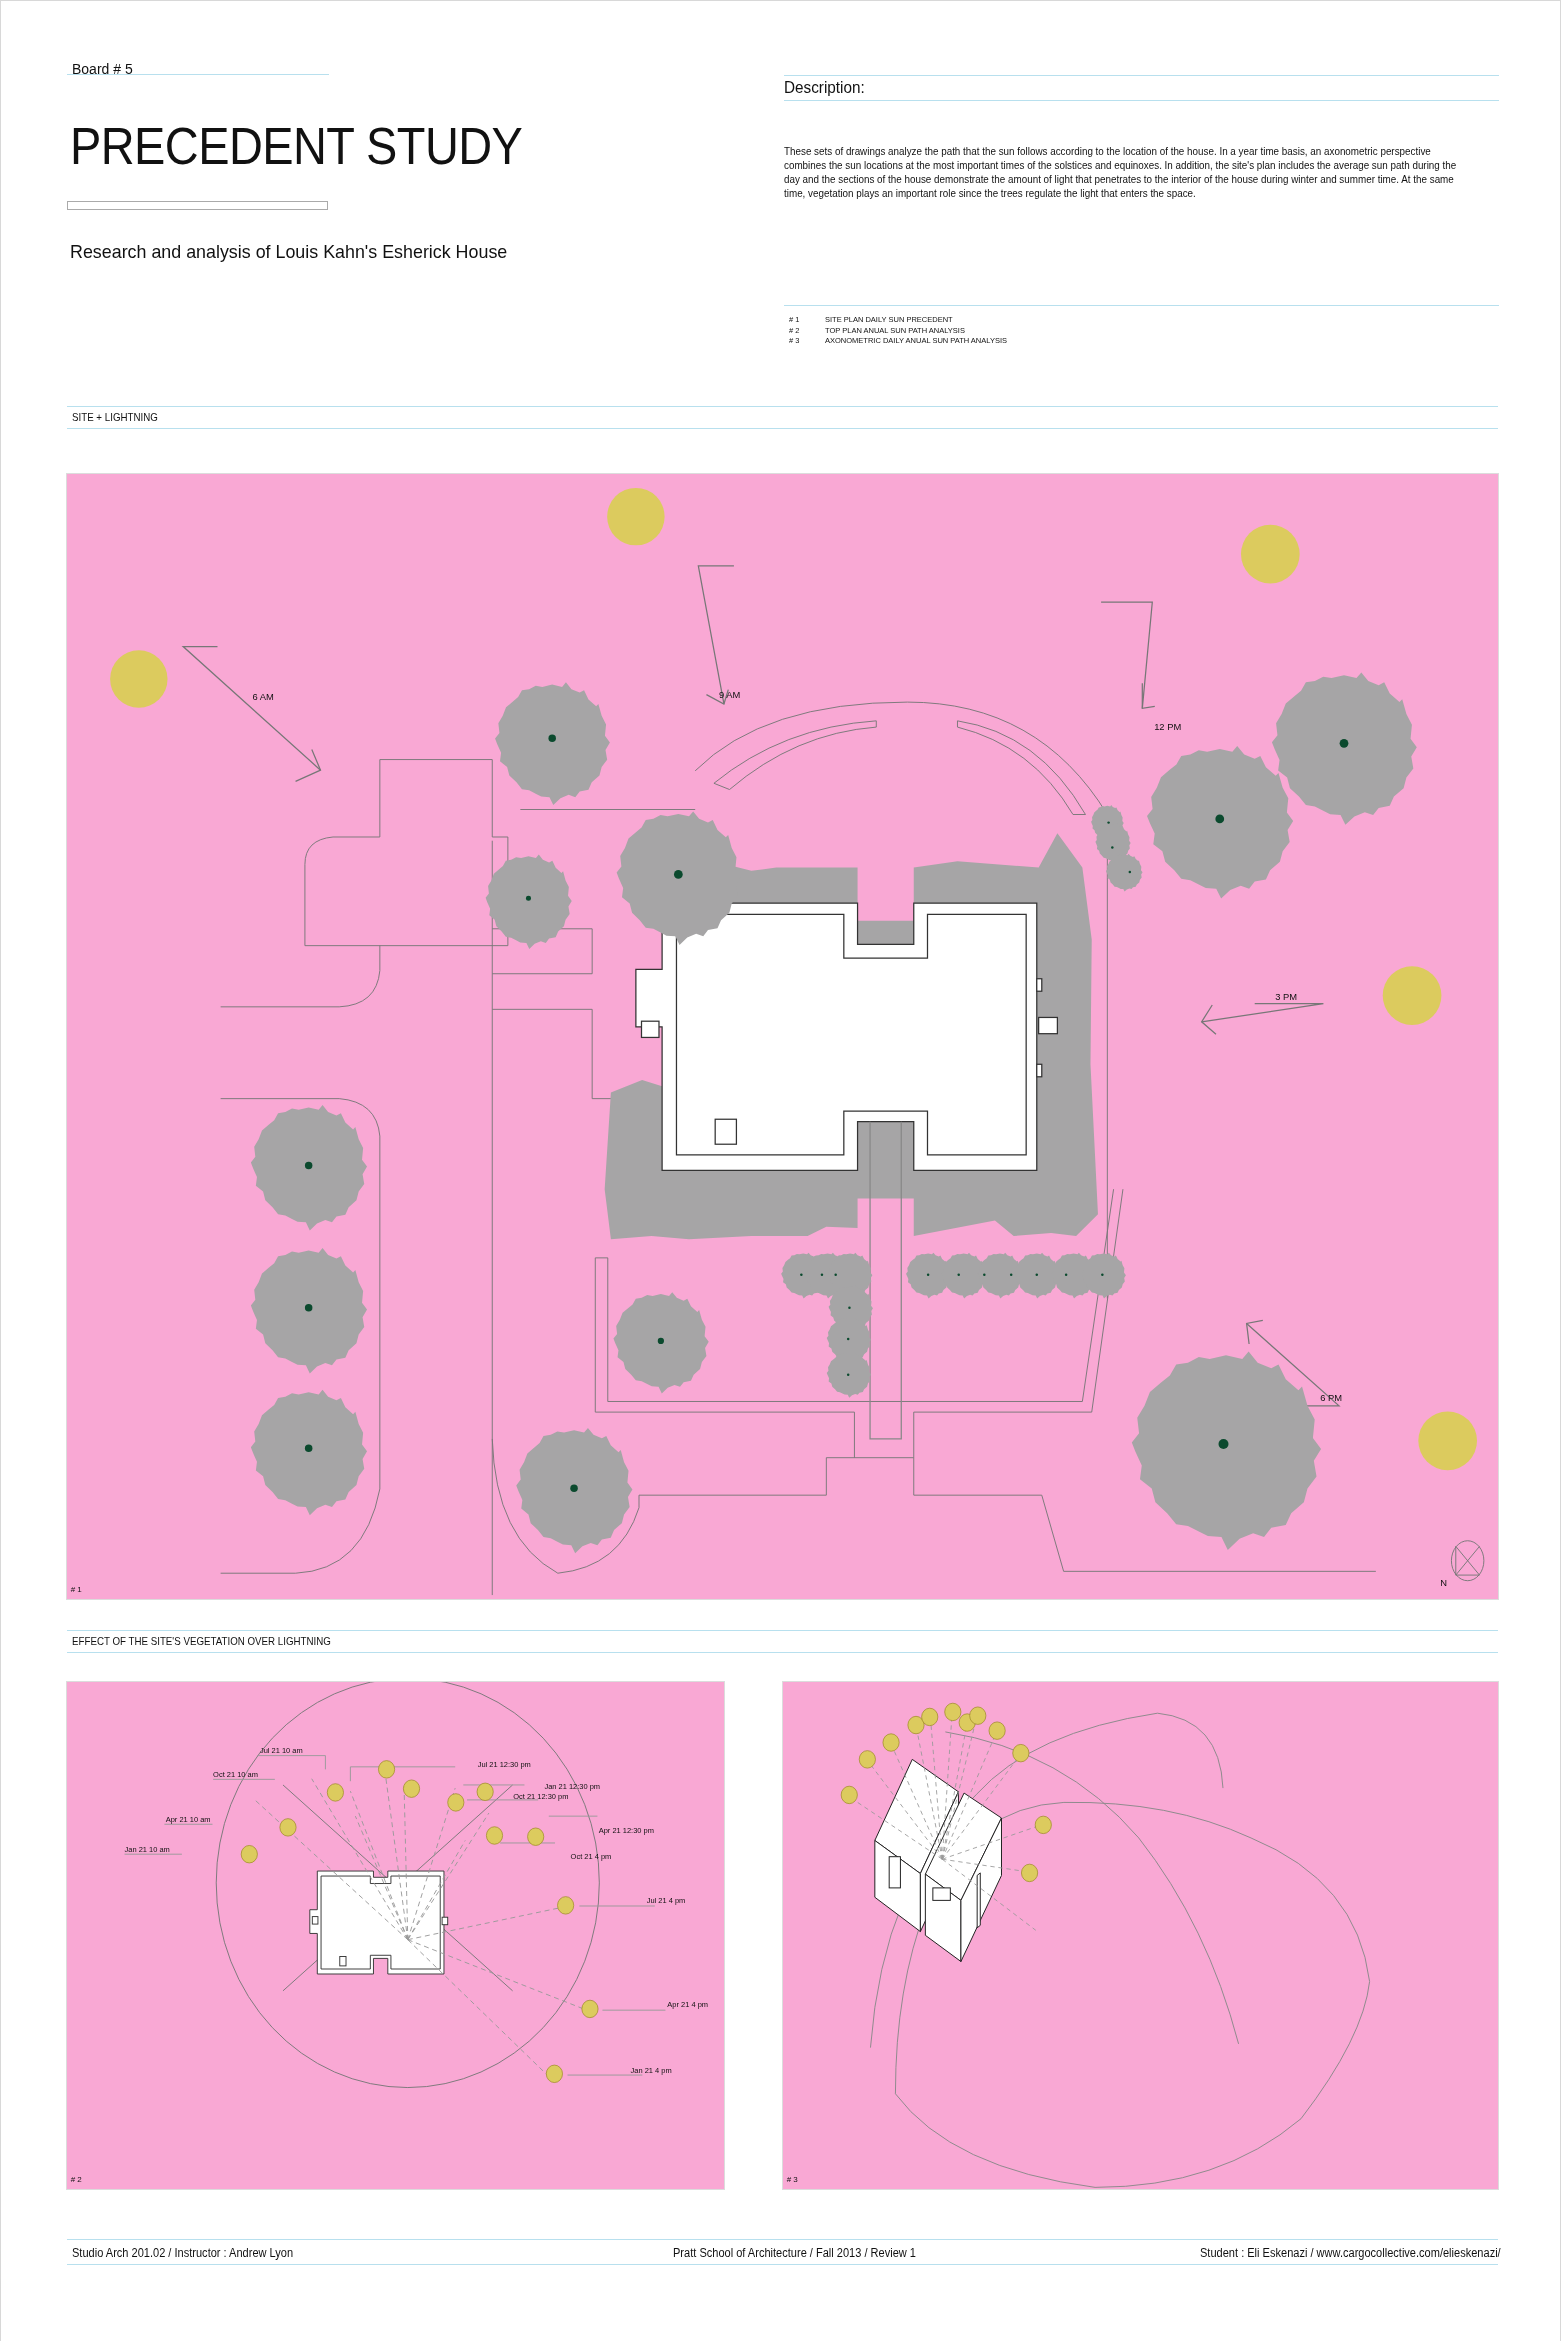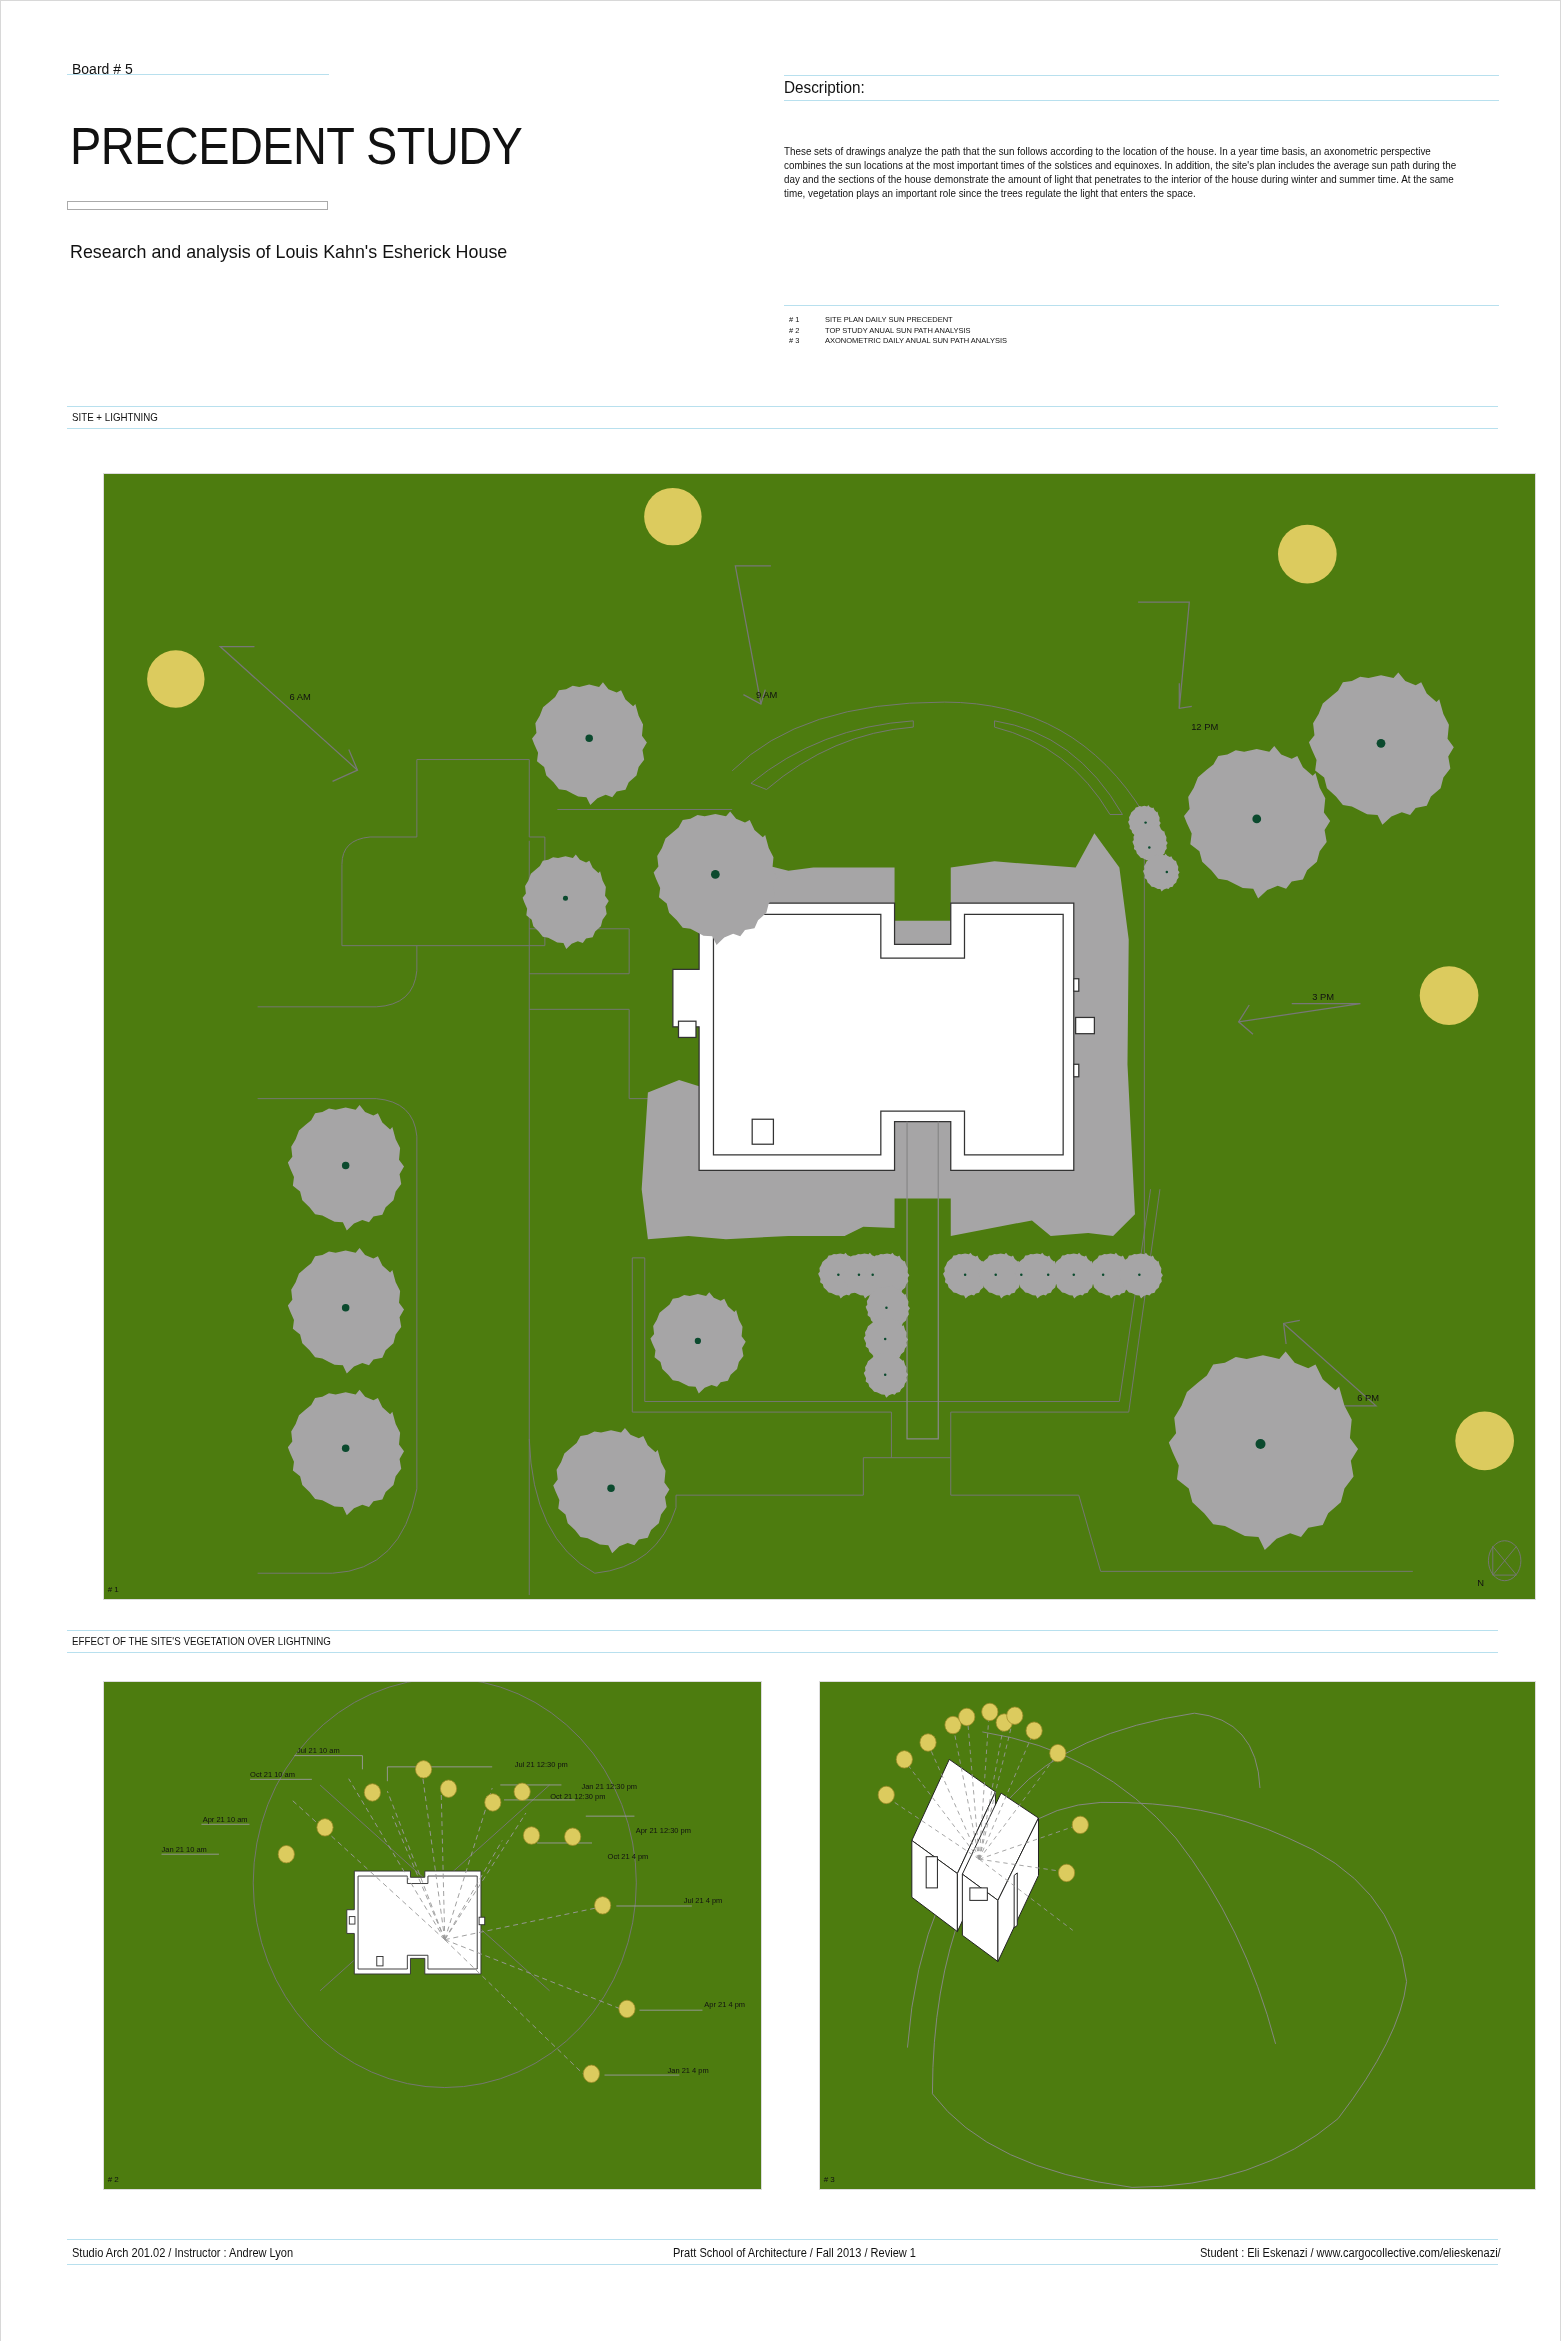--- a/index.html
+++ b/index.html
@@ -12,21 +12,21 @@
   .board-no { font-size: 14px; left: 71px; top: 60px; }
   .title { font-size: 51px; left: 69px; top: 116px; letter-spacing: -0.6px; transform: scaleX(0.92); transform-origin: left; white-space: nowrap; }
   .title-box { left: 66px; top: 200px; width: 261px; height: 8.7px; border: 1.2px solid #aaa; box-sizing: border-box; }
   .subtitle { font-size: 19px; left: 69px; top: 240px; white-space: nowrap; transform: scaleX(0.94); transform-origin: left; }
   .desc-head { font-size: 17px; left: 783px; top: 77px; transform: scaleX(0.9); transform-origin: left; }
   .desc-body { font-size: 10.6px; left: 783px; top: 143px; width: 731px; line-height: 14px; transform: scaleX(0.93); transform-origin: left; }
   .legend { left: 788px; top: 314px; font-size: 7.5px; line-height: 10.6px; }
   .legend-row { display: flex; }
   .legend-num { width: 36px; }
   .section-label { font-size: 10.6px; left: 71px; transform: scaleX(0.92); transform-origin: left; white-space: nowrap; }
-  .panel { position: absolute; border: 1.2px solid #dcdcdc; box-sizing: border-box; background: #4d7c0f; margin-left: 37px; }
+  .panel { position: absolute; border: 1.2px solid #dcdcdc; box-sizing: border-box; background: #f9a8d4; }
   .panel-tag { position: absolute; font-size: 8px; left: 3.7px; bottom: 5px; }
   .footer { font-size: 12px; top: 2245px; white-space: nowrap; transform: scaleX(0.92); }
   svg text { font-family: "Liberation Sans", sans-serif; }
 </style>
 </head>
 <body>
 
 <div class="board">
 
   <div class="abs board-no">Board # 5</div>
@@ -41,21 +41,21 @@
   <div class="abs desc-body">These sets of drawings analyze the path that the sun follows according to the location of the house. In a year time basis, an axonometric perspective combines the sun locations at the most important times of the solstices and equinoxes. In addition, the site's plan includes the average sun path during the day and the sections of the house demonstrate the amount of light that penetrates to the interior of the house during winter and summer time. At the same time, vegetation plays an important role since the trees regulate the light that enters the space.</div>
 
   <div class="rule" style="left:783px;top:304px;width:715px;"></div>
   <div class="abs legend">
     <div class="legend-row">
       <span class="legend-num"># 1</span>
       <span>SITE PLAN DAILY SUN PRECEDENT</span>
     </div>
     <div class="legend-row">
       <span class="legend-num"># 2</span>
-      <span>TOP STUDY ANUAL SUN PATH ANALYSIS</span>
+      <span>TOP PLAN ANUAL SUN PATH ANALYSIS</span>
     </div>
     <div class="legend-row">
       <span class="legend-num"># 3</span>
       <span>AXONOMETRIC DAILY ANUAL SUN PATH ANALYSIS</span>
     </div>
   </div>
 
   <div class="rule" style="left:66px;top:405px;width:1431px;"></div>
   <div class="abs section-label" style="top:410px;">SITE + LIGHTNING</div>
   <div class="rule" style="left:66px;top:427px;width:1431px;"></div>

